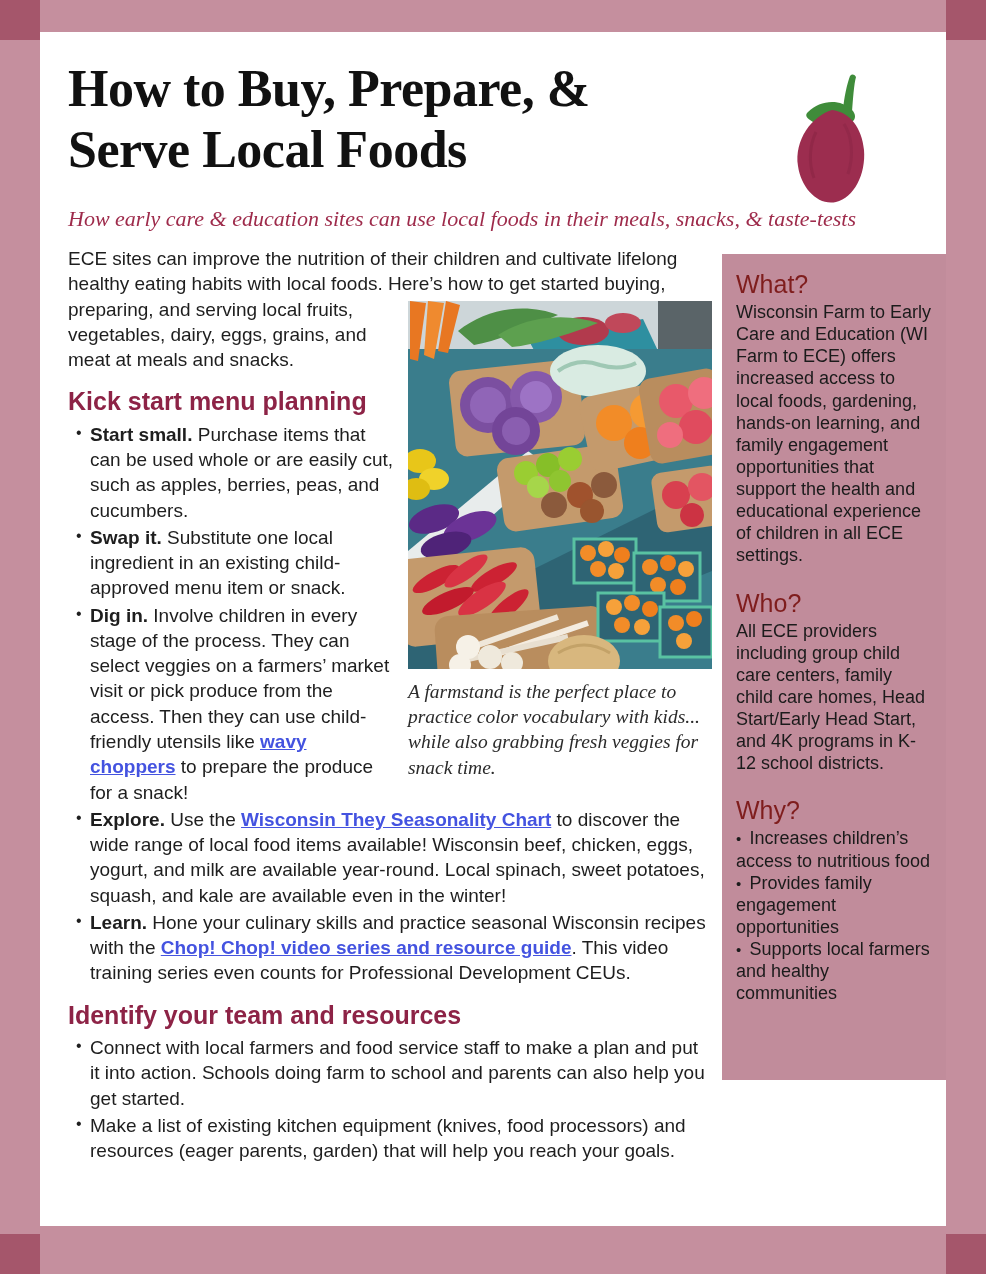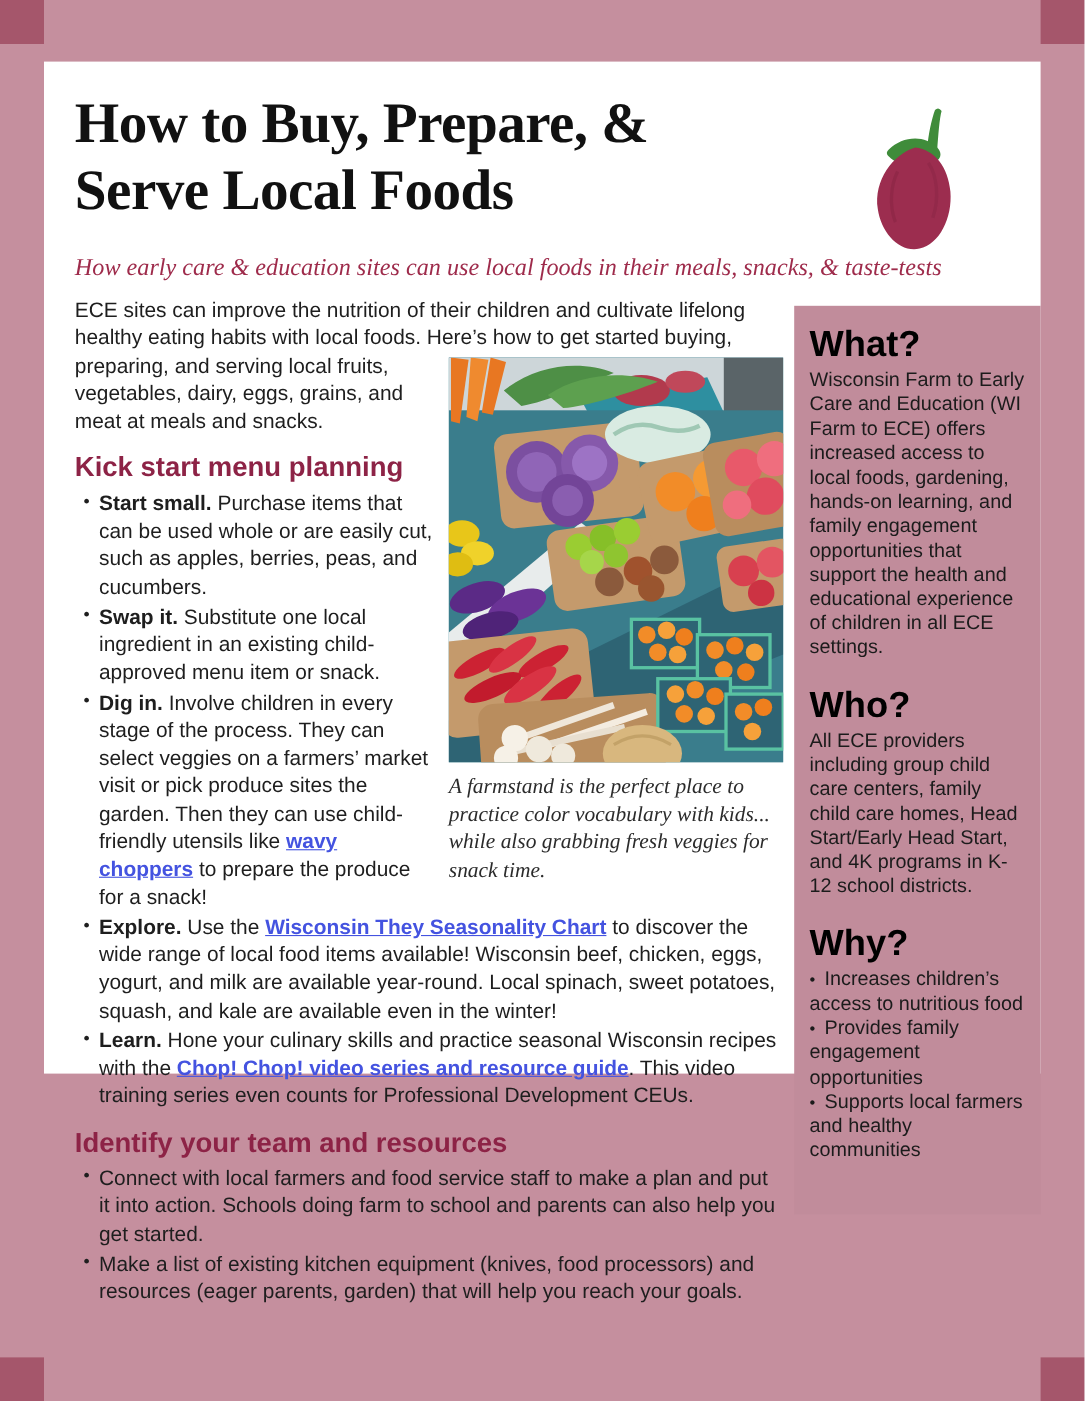--- a/index.html
+++ b/index.html
@@ -1,38 +1,38 @@
 <!DOCTYPE html>
 <html><head>
 <meta charset="utf-8">
 <style>
   html,body{margin:0;padding:0;background:#e9e9e9;}
   .page{position:relative;width:986px;height:1274px;background:#c58f9e;margin:0 auto;overflow:hidden;font-family:"Liberation Sans",sans-serif;color:#1e1e1e;}
   .corner{position:absolute;width:40px;height:40px;background:#a5566b;}
   .corner.tl{left:0;top:0}.corner.tr{right:0;top:0}.corner.bl{left:0;bottom:0}.corner.br{right:0;bottom:0}
-  .content{position:absolute;left:40px;top:56px;width:906px;height:920px;background:#ffffff;}
+  .content{position:absolute;left:40px;top:32px;width:906px;height:1194px;background:#ffffff;}
   
   .title{position:absolute;left:28px;top:26px;width:660px;font-family:"Liberation Serif",serif;font-weight:600;font-size:52px;line-height:1.18;color:#111;letter-spacing:-0.5px;}
   .strawberry{position:absolute;left:746px;top:40px;width:96px;height:140px;}
   .subtitle{position:absolute;left:28px;top:174px;width:858px;font-family:"Liberation Serif",serif;font-style:italic;font-size:22px;color:#9e2b4b;}
   
   .main{position:absolute;left:28px;top:214px;width:644px;font-size:19px;line-height:1.33;}
   .main p{margin:0;}
   figure.market{float:right;width:304px;margin:4px 0 6px 14px;}
   .market-img{width:304px;height:368px;display:block;background:#3a7d8c;}
   figcaption{margin-top:10px;font-family:"Liberation Serif",serif;font-style:italic;font-size:19.5px;line-height:1.3;color:#2b2b2b;}
   h2.section{margin:16px 0 6px 0;font-size:25px;line-height:1.1;color:#8d2346;font-weight:700;}
   ul.main-list{margin:2px 0 0 0;padding:0;list-style:none;}
   ul.main-list li{position:relative;padding-left:22px;margin-bottom:2px;}
   ul.main-list li::before{content:"•";position:absolute;left:8px;top:0;font-size:16px;color:#1e1e1e;}
   .lead{font-weight:700;}
   a.doclink{color:#4453e0;font-weight:700;text-decoration:underline;}
   
   .sidebar{position:absolute;left:682px;top:222px;width:224px;height:826px;background:#c18c9b;box-sizing:border-box;padding:16px 14px;}
-  .sidebar h3{margin:0 0 2px 0;font-size:33px;color:#000000;font-weight:700;}
+  .sidebar h3{margin:0 0 2px 0;font-size:25px;color:#7f1d1d;font-weight:400;}
   .sidebar .sb-body{font-size:18px;line-height:1.23;color:#1b1b1b;margin:0 0 22px 0;}
   ul.why-list{margin:2px 0 0 0;padding:0;list-style:none;font-size:18px;line-height:1.23;color:#1b1b1b;}
   ul.why-list li{margin:0;}
   ul.why-list li::before{content:"•\00a0\00a0";font-size:15px;}
   
   .rooted{position:absolute;left:676px;top:1090px;width:236px;height:110px;display:flex;align-items:flex-start;justify-content:center;}
   .rooted-text{font-size:58px;color:#3e5f58;letter-spacing:0px;line-height:1;margin-top:22px;font-family:"DejaVu Sans",sans-serif;font-weight:400;}
   .rooted-leaf{margin-top:8px;margin-right:-4px;}
 </style>
 </head>
@@ -182,21 +182,21 @@
         </svg>
         <figcaption>A farmstand is the perfect place to practice color vocabulary with kids... while also grabbing fresh veggies for snack time.</figcaption>
       </figure>
 
       <p>preparing, and serving local fruits, vegetables, dairy, eggs, grains, and meat at meals and snacks.</p>
 
       <h2 class="section">Kick start menu planning</h2>
       <ul class="main-list">
         <li><span class="lead">Start small.</span><span> Purchase items that can be used whole or are easily cut, such as apples, berries, peas, and cucumbers.</span></li>
         <li><span class="lead">Swap it.</span><span> Substitute one local ingredient in an existing child-approved menu item or snack.</span></li>
-        <li><span class="lead">Dig in.</span><span> Involve children in every stage of the process. They can select veggies on a farmers’ market visit or pick produce sites the garden. Then they can use child-friendly utensils like </span><a href="#" class="doclink">wavy choppers</a><span> to prepare the produce for a snack!</span></li>
+        <li><span class="lead">Dig in.</span><span> Involve children in every stage of the process. They can select veggies on a farmers’ market visit or pick produce from the access. Then they can use child-friendly utensils like </span><a href="#" class="doclink">wavy choppers</a><span> to prepare the produce for a snack!</span></li>
         <li><span class="lead">Explore.</span><span> Use the </span><a href="#" class="doclink">Wisconsin They Seasonality Chart</a><span> to discover the wide range of local food items available! Wisconsin beef, chicken, eggs, yogurt, and milk are available year-round. Local spinach, sweet potatoes, squash, and kale are available even in the winter!</span></li>
         <li><span class="lead">Learn.</span><span> Hone your culinary skills and practice seasonal Wisconsin recipes with the </span><a href="#" class="doclink">Chop! Chop! video series and resource guide</a><span>. This video training series even counts for Professional Development CEUs.</span></li>
       </ul>
 
       <h2 class="section">Identify your team and resources</h2>
       <ul class="main-list">
         <li>Connect with local farmers and food service staff to make a plan and put it into action. Schools doing farm to school and parents can also help you get started.</li>
         <li>Make a list of existing kitchen equipment (knives, food processors) and resources (eager parents, garden) that will help you reach your goals.</li>
       </ul>
     </div>

